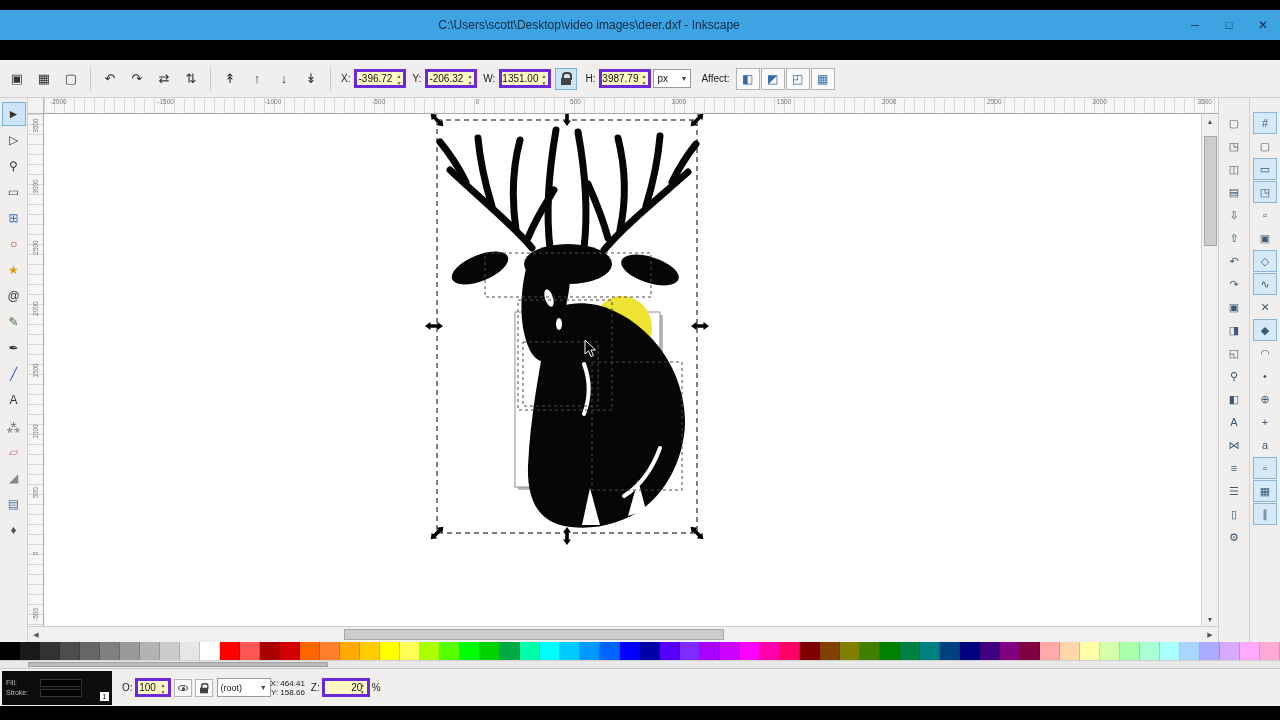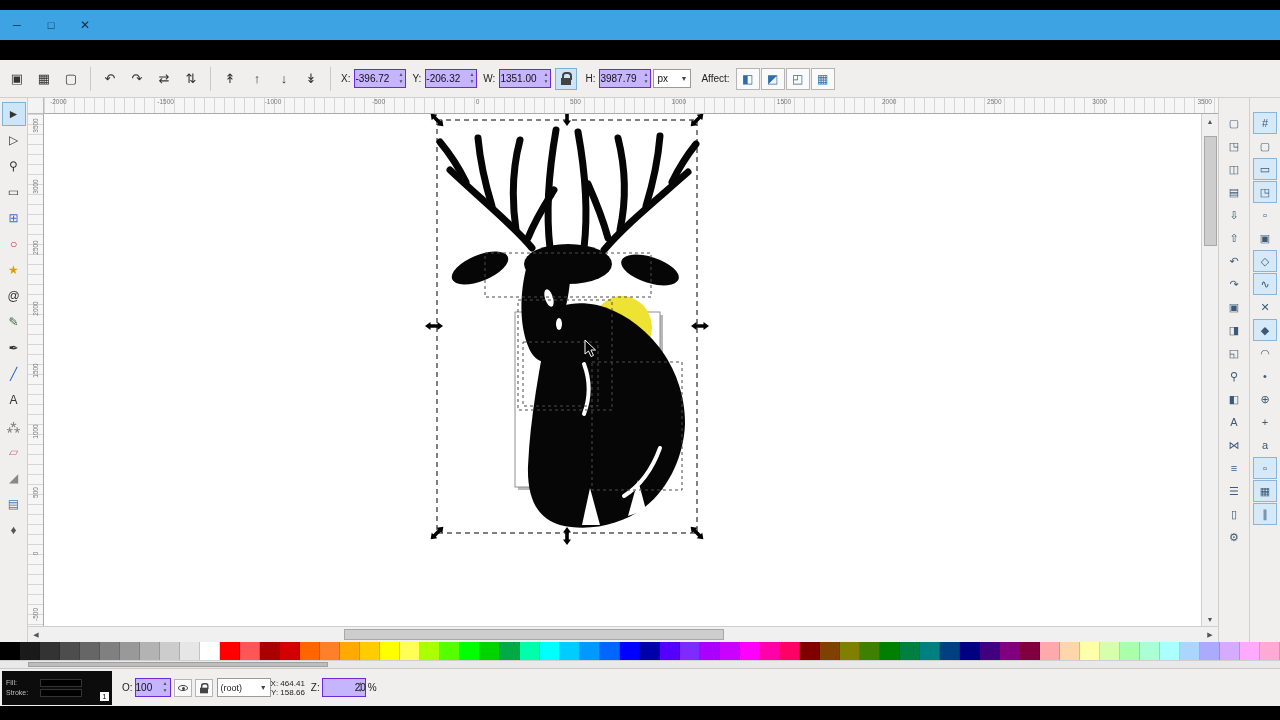--- a/index.html
+++ b/index.html
@@ -23,22 +23,22 @@
 
   
   .toolbar { position:absolute; top:60px; left:0; width:1280px; height:38px;
     background:#f0efed; border-bottom:1px solid #cfcfcf; display:flex; align-items:center; padding-left:4px; gap:2px; }
   .tb-group { display:flex; align-items:center; gap:1px; }
   .tbtn { width:26px; height:26px; border:1px solid transparent; background:transparent;
     font-size:13px; color:#333; display:flex; align-items:center; justify-content:center; }
   .tbtn.active, .tool.active { background:#cde6f7; border:1px solid #7ab3d9; }
   .tb-sep { width:1px; height:24px; background:#c8c8c8; margin:0 4px; }
   .fld-label { font-size:10px; color:#222; margin:0 2px 0 4px; }
-  .entry { position:relative; width:52px; height:19px; border:1px solid #6d28d9; background:#c4b5fd;
-    font-size:10px; color:#111; display:flex; align-items:center; justify-content:flex-start; padding-right:10px; }
+  .entry { position:relative; width:52px; height:19px; border:3px solid #6d28d9; background:#fef9c3;
+    font-size:10px; color:#111; display:flex; align-items:center; justify-content:center; padding-right:10px; }
   .spin { position:absolute; right:1px; top:1px; display:flex; flex-direction:column; }
   .spin span { font-size:5px; line-height:4.5px; color:#555; padding:1px 1px; }
   .lockbtn { width:22px; height:22px; margin:0 2px; background:#cde6f7; border:1px solid #7ab3d9;
     display:flex; align-items:center; justify-content:center; }
   .lock-glyph { position:relative; width:10px; height:7px; background:#444; margin-top:5px; }
   .lock-glyph::before { content:""; position:absolute; top:-6px; left:1px; width:6px; height:6px;
     border:2px solid #444; border-bottom:none; border-radius:4px 4px 0 0; }
   .unit-dd { width:38px; height:19px; border:1px solid #9a9a9a; background:#fff; display:flex;
     align-items:center; justify-content:space-between; padding:0 3px; font-size:10px; color:#111; }
   .dd-arrow { font-size:7px; color:#444; }
@@ -121,20 +121,21 @@
   .coords { text-align:right; font-size:8px; color:#222; line-height:9px; margin-right:6px; }
   .zoom-group { display:flex; align-items:center; margin-right:8px; gap:2px; }
   .z-entry { width:28px;padding-left:32px; }
 </style>
 </head>
 <body>
 
 <div id="app">
 
   <div class="titlebar">
+    <div class="title-text">C:\Users\scott\Desktop\video images\deer.dxf - Inkscape</div>
     <div class="win-controls">
       <div class="win-btn">─</div>
       <div class="win-btn">□</div>
       <div class="win-btn close">✕</div>
     </div>
   </div>
 
 
   <div class="toolbar">
     <div class="tb-group">

